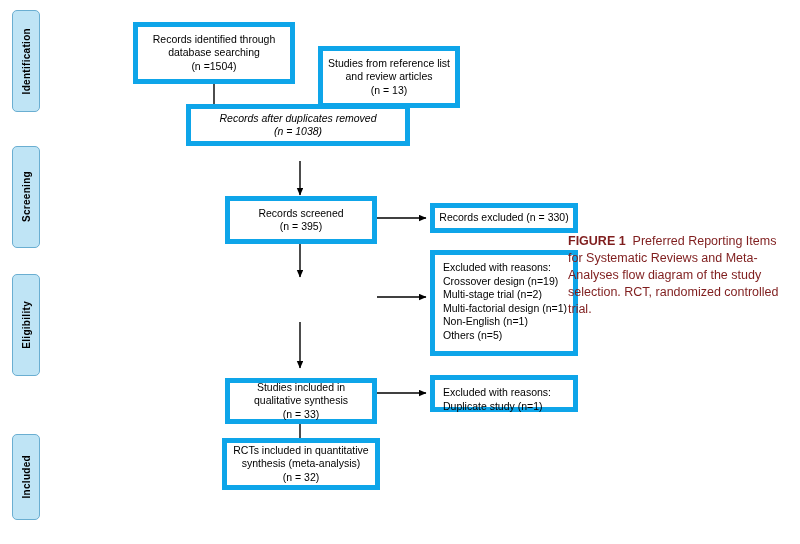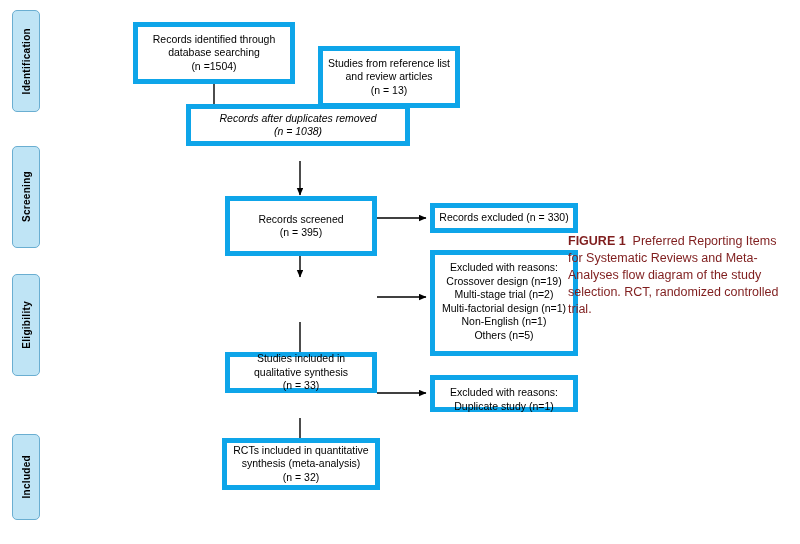--- a/index.html
+++ b/index.html
@@ -50,21 +50,21 @@
     border: 5px solid #0ea5e9;
     background: #ffffff;
     box-sizing: border-box;
     display: flex;
     flex-direction: column;
     align-items: center;
     justify-content: center;
     padding: 4px 6px;
   }
   .box.left-align {
-    align-items: center;
+    align-items: flex-start;
     justify-content: flex-start;
     padding: 6px 8px;
   }
   .box .line {
     font-size: 10.5px;
     line-height: 13.5px;
     text-align: center;
     white-space: nowrap;
   }
   .box.left-align .line {
@@ -146,40 +146,40 @@
     <div class="line">Studies from reference list</div>
     <div class="line">and review articles</div>
     <div class="line">(n = 13)</div>
   </div>
 
   <div class="box" style="left:186px; top:104px; width:224px; height:42px;font-style:italic;">
     <div class="line">Records after duplicates removed</div>
     <div class="line">(n = 1038)</div>
   </div>
 
-  <div class="box" style="left:225px; top:196px; width:152px; height:60px;">
+  <div class="box" style="left:225px; top:196px; width:152px; height:48px;">
     <div class="line">Records screened</div>
     <div class="line">(n = 395)</div>
   </div>
 
   <div class="box" style="left:430px; top:203px; width:148px; height:30px;">
     <div class="line">Records excluded (n = 330)</div>
   </div>
 
 
   <div class="box left-align" style="left:430px; top:250px; width:148px; height:106px;">
     <div class="line">Excluded with reasons:</div>
     <div class="line">Crossover design (n=19)</div>
     <div class="line">Multi-stage trial (n=2)</div>
     <div class="line">Multi-factorial design (n=1)</div>
     <div class="line">Non-English (n=1)</div>
     <div class="line">Others (n=5)</div>
   </div>
 
-  <div class="box" style="left:225px; top:352px; width:152px; height:41px;">
+  <div class="box" style="left:225px; top:378px; width:152px; height:46px;">
     <div class="line">Studies included in</div>
     <div class="line">qualitative synthesis</div>
     <div class="line">(n = 33)</div>
   </div>
 
   <div class="box left-align" style="left:430px; top:375px; width:148px; height:37px;">
     <div class="line">Excluded with reasons:</div>
     <div class="line">Duplicate study (n=1)</div>
   </div>
 

